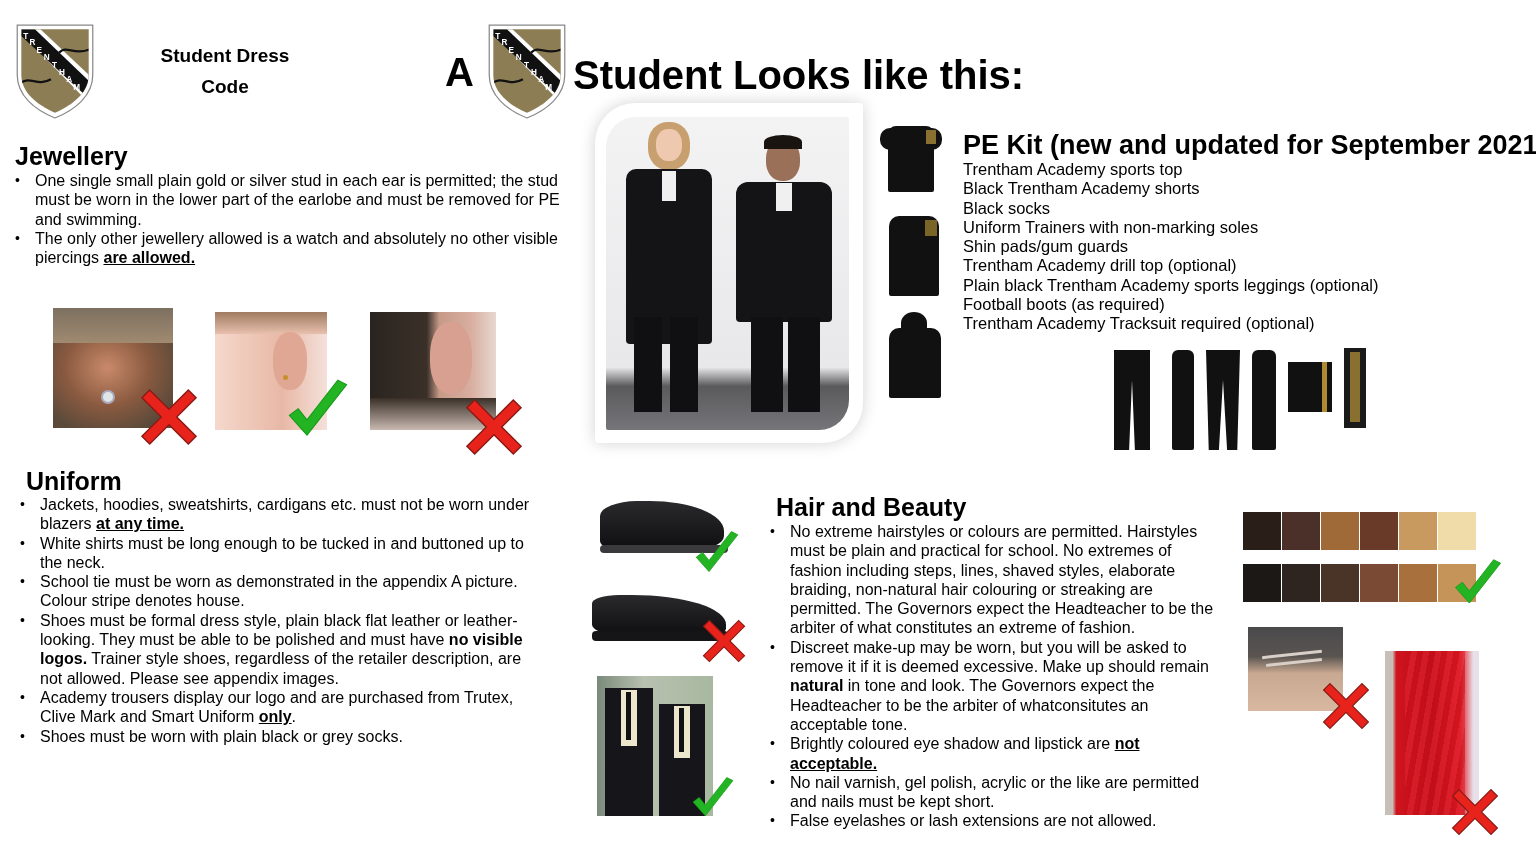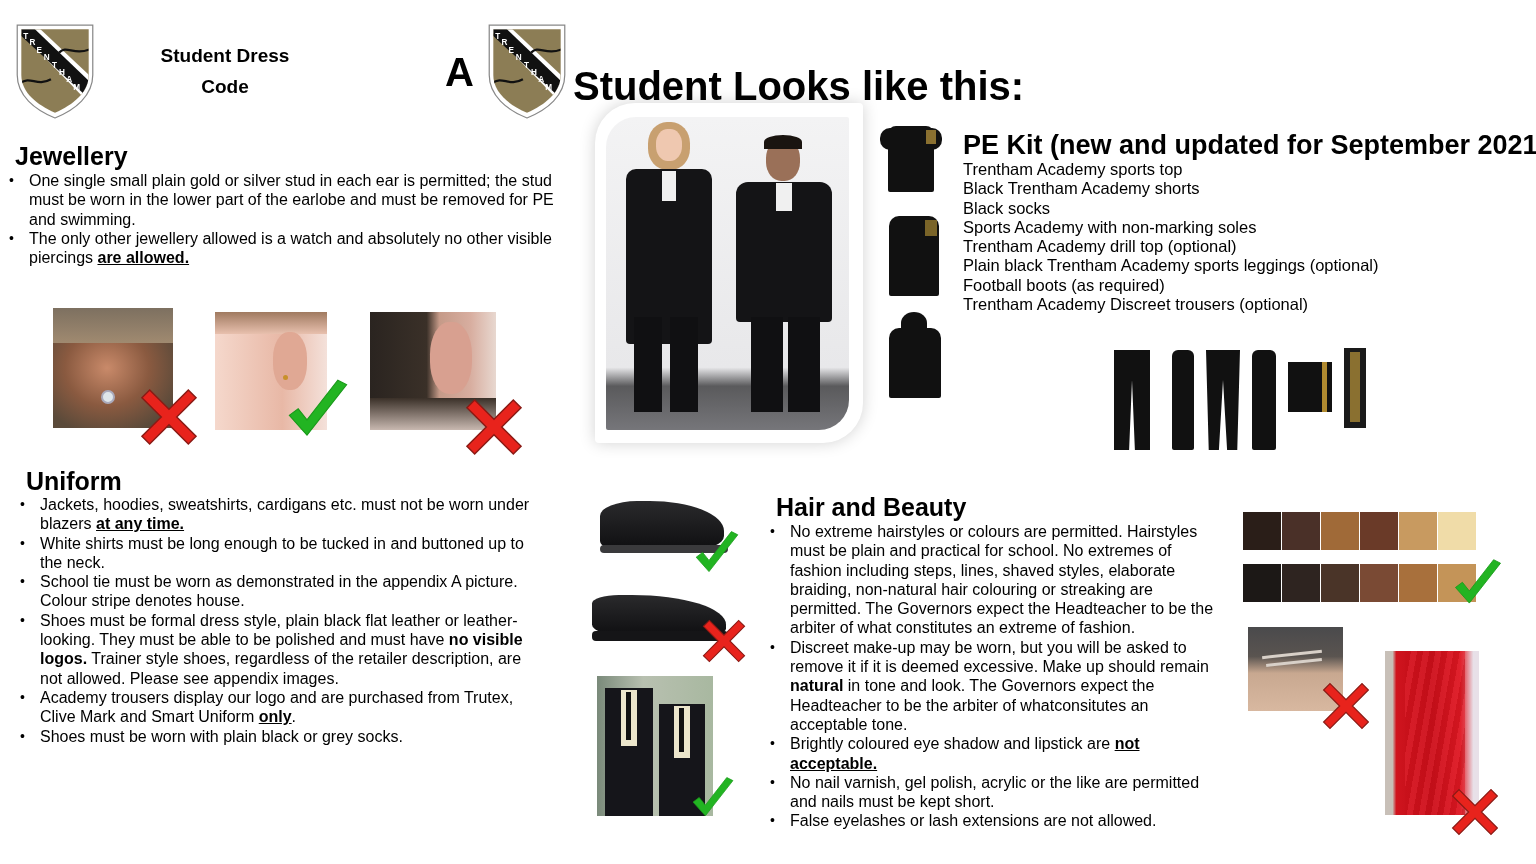--- a/index.html
+++ b/index.html
@@ -73,24 +73,24 @@
   <div>Student Dress</div>
   <div>Code</div>
 </div>
 
 <div class="abs title-big" style="left:445px;top:50px;">A</div>
 <div class="abs logo" style="left:486px;top:22px;width:82px;height:98px;">
   <svg width="82" height="98">
       <use href="#shield"></use>
     </svg>
 </div>
-<div class="abs title-big" style="left:573px;top:64px;">Student Looks like this:</div>
+<div class="abs title-big" style="left:573px;top:53px;">Student Looks like this:</div>
 
 <h2 class="abs sec" style="left:15px;top:142px;">Jewellery</h2>
-<ul class="abs bul" style="left:4px;top:171px;width:555px;">
+<ul class="abs bul" style="left:10px;top:171px;width:555px;">
   <li><span>One single small plain gold or silver stud in each ear is permitted; the stud must be worn in the lower part of the earlobe and must be removed for PE and swimming.</span></li>
   <li><span>The only other jewellery allowed is a watch and absolutely no other visible piercings </span><span class="u">are allowed.</span></li>
 </ul>
 
 <div class="abs photo" style="left:53px;top:308px;width:120px;height:120px;background:radial-gradient(ellipse at 45% 50%, #c98a6a 0%, #8a5a40 45%, #5b4a3a 80%);">
   <div style="position:absolute;left:0;top:0;width:120px;height:35px;background:linear-gradient(#7d7060,#a08a70);"></div>
   <div style="position:absolute;left:48px;top:82px;width:14px;height:14px;border-radius:50%;background:#dfe6ea;border:2px solid #aab;"></div>
 </div>
 <div class="mark" style="left:140px;top:388px;width:58px;height:58px;"><svg width="58" height="58">
       <use href="#cross"></use>
@@ -144,25 +144,26 @@
 <div class="abs photo" style="left:885px;top:312px;width:60px;height:88px;">
   <div style="position:absolute;left:16px;top:0;width:26px;height:22px;background:#111;border-radius:50% 50% 0 0;"></div>
   <div style="position:absolute;left:4px;top:16px;width:52px;height:70px;background:#111;border-radius:10px 10px 2px 2px;"></div>
 </div>
 
 <div class="abs pe-title" style="left:963px;top:130px;">PE Kit (new and updated for September 2021)</div>
 <div class="abs pe-list" style="left:963px;top:160px;">
   <div>Trentham Academy sports top</div>
   <div>Black Trentham Academy shorts</div>
   <div>Black socks</div>
-  <div>Sports Academy with non-marking soles</div>
+  <div>Uniform Trainers with non-marking soles</div>
+  <div>Shin pads/gum guards</div>
   <div>Trentham Academy drill top (optional)</div>
   <div>Plain black Trentham Academy sports leggings (optional)</div>
   <div>Football boots (as required)</div>
-  <div>Trentham Academy Discreet trousers (optional)</div>
+  <div>Trentham Academy Tracksuit required (optional)</div>
 </div>
 
 <div class="abs" style="left:1110px;top:348px;width:260px;height:106px;">
   <div style="position:absolute;left:4px;top:2px;width:36px;height:100px;background:#111;clip-path:polygon(0 0,100% 0,100% 100%,58% 100%,50% 30%,42% 100%,0 100%);"></div>
   <div style="position:absolute;left:62px;top:2px;width:22px;height:100px;background:#111;border-radius:6px 6px 2px 2px;"></div>
   <div style="position:absolute;left:96px;top:2px;width:34px;height:100px;background:#111;clip-path:polygon(0 0,100% 0,92% 100%,62% 100%,50% 30%,38% 100%,8% 100%);"></div>
   <div style="position:absolute;left:142px;top:2px;width:24px;height:100px;background:#111;border-radius:6px 6px 2px 2px;"></div>
   <div style="position:absolute;left:178px;top:14px;width:44px;height:50px;background:#111;"></div>
   <div style="position:absolute;left:212px;top:14px;width:5px;height:50px;background:#b08a30;"></div>
   <div style="position:absolute;left:234px;top:0;width:22px;height:80px;background:#1a1a1a;"></div>

